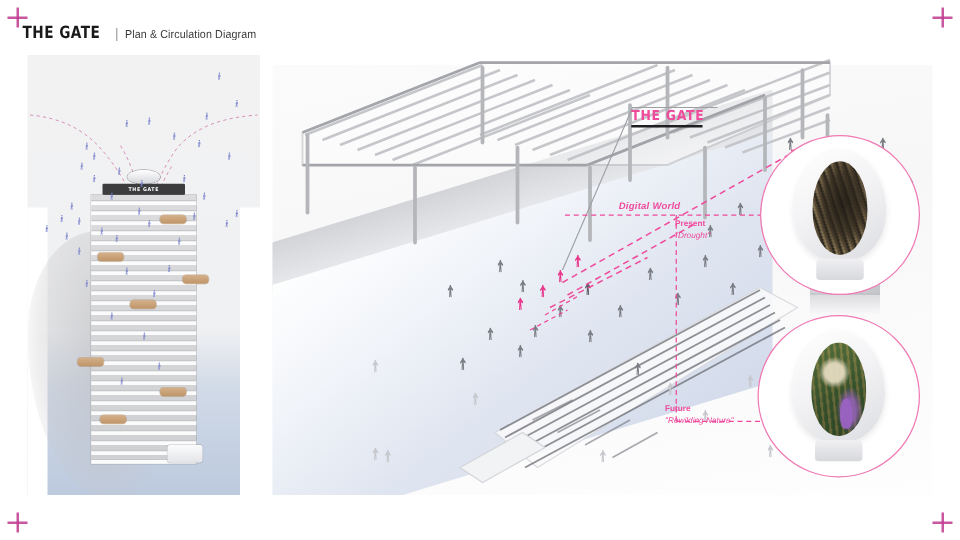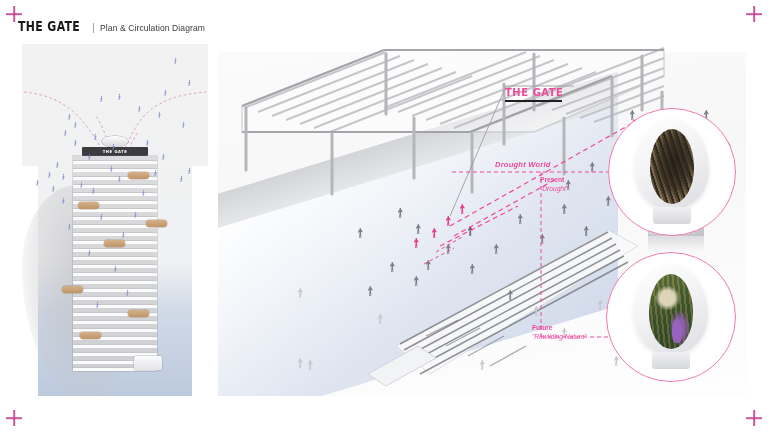--- a/index.html
+++ b/index.html
@@ -617,21 +617,21 @@
         <line x1="541" y1="172" x2="541" y2="337"></line>
 
         <line x1="541" y1="337" x2="618" y2="337"></line>
       </g>
       <rect x="617" y="169.2" width="5" height="5" fill="#c02a72"></rect>
       <rect x="615" y="334.2" width="5" height="5" fill="#c02a72"></rect>
     </svg>
 
     <div class="lbl gate">THE GATE</div>
 
-    <div class="lbl digital">Drought World</div>
+    <div class="lbl digital">Digital World</div>
 
     <div class="lbl block present">
       <div class="t1">Present</div>
       <div class="t2">"Drought"</div>
     </div>
 
     <div class="lbl block future">
       <div class="t1">Future</div>
       <div class="t2">"Rewilding Nature"</div>
     </div>

